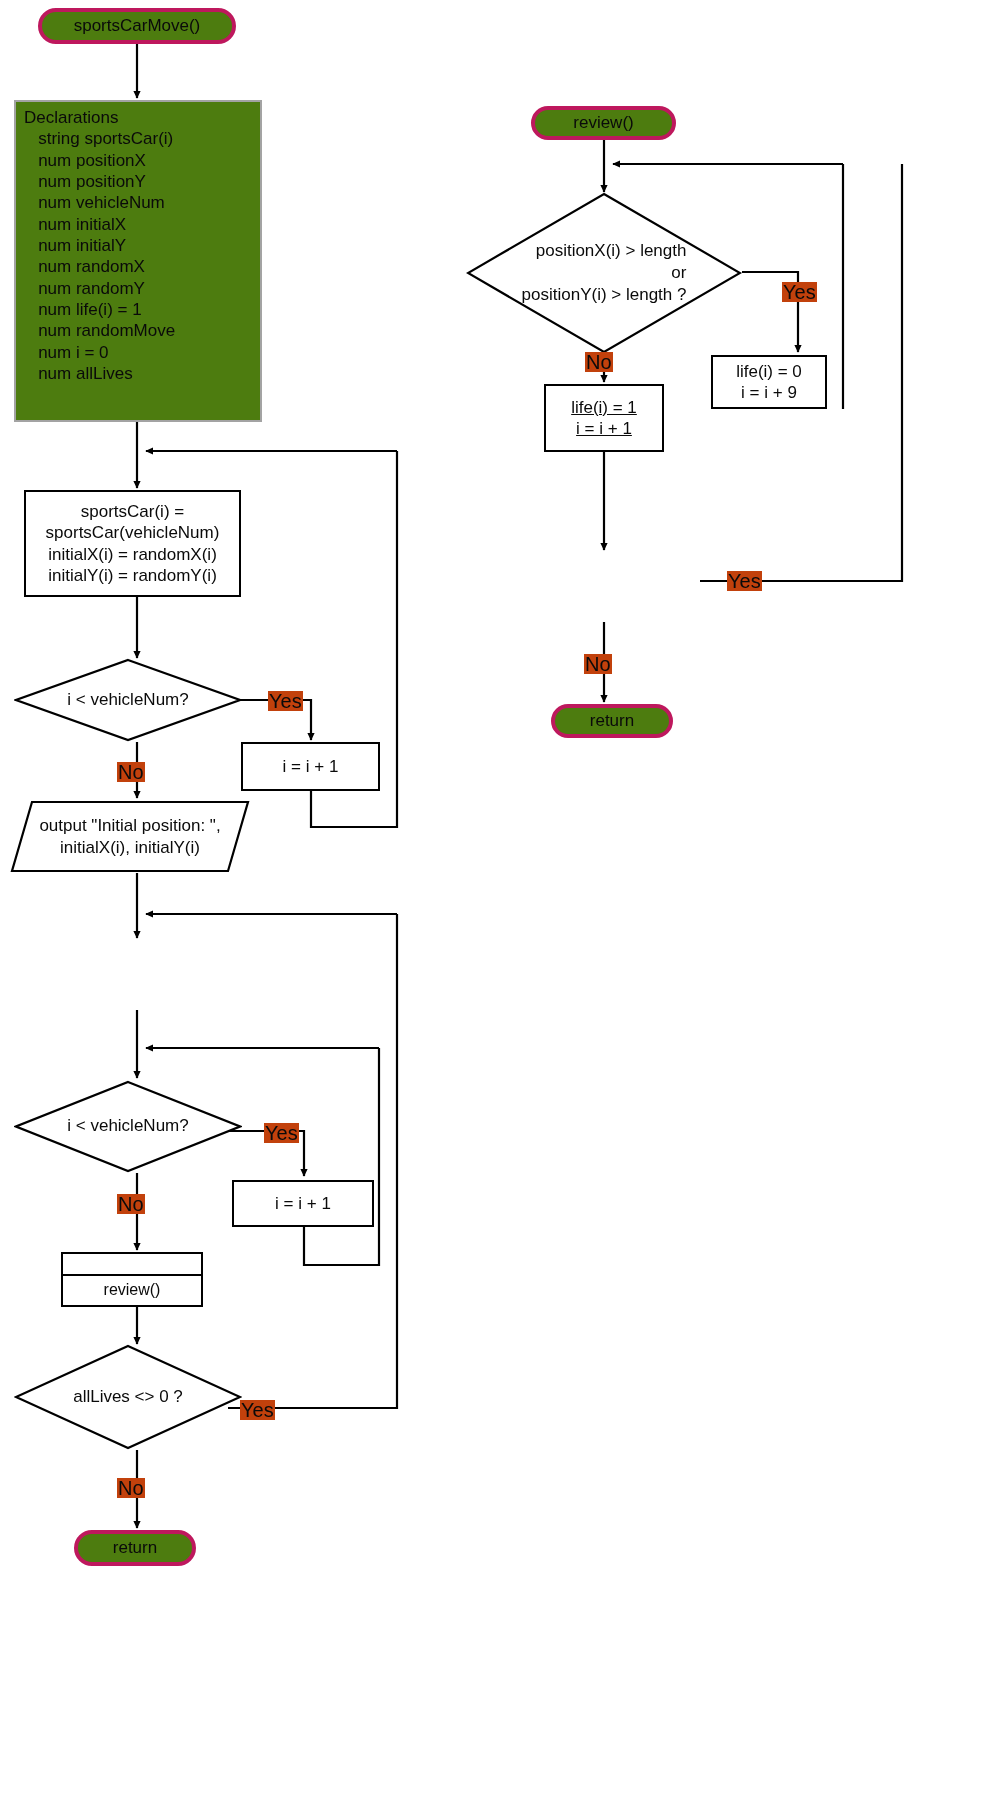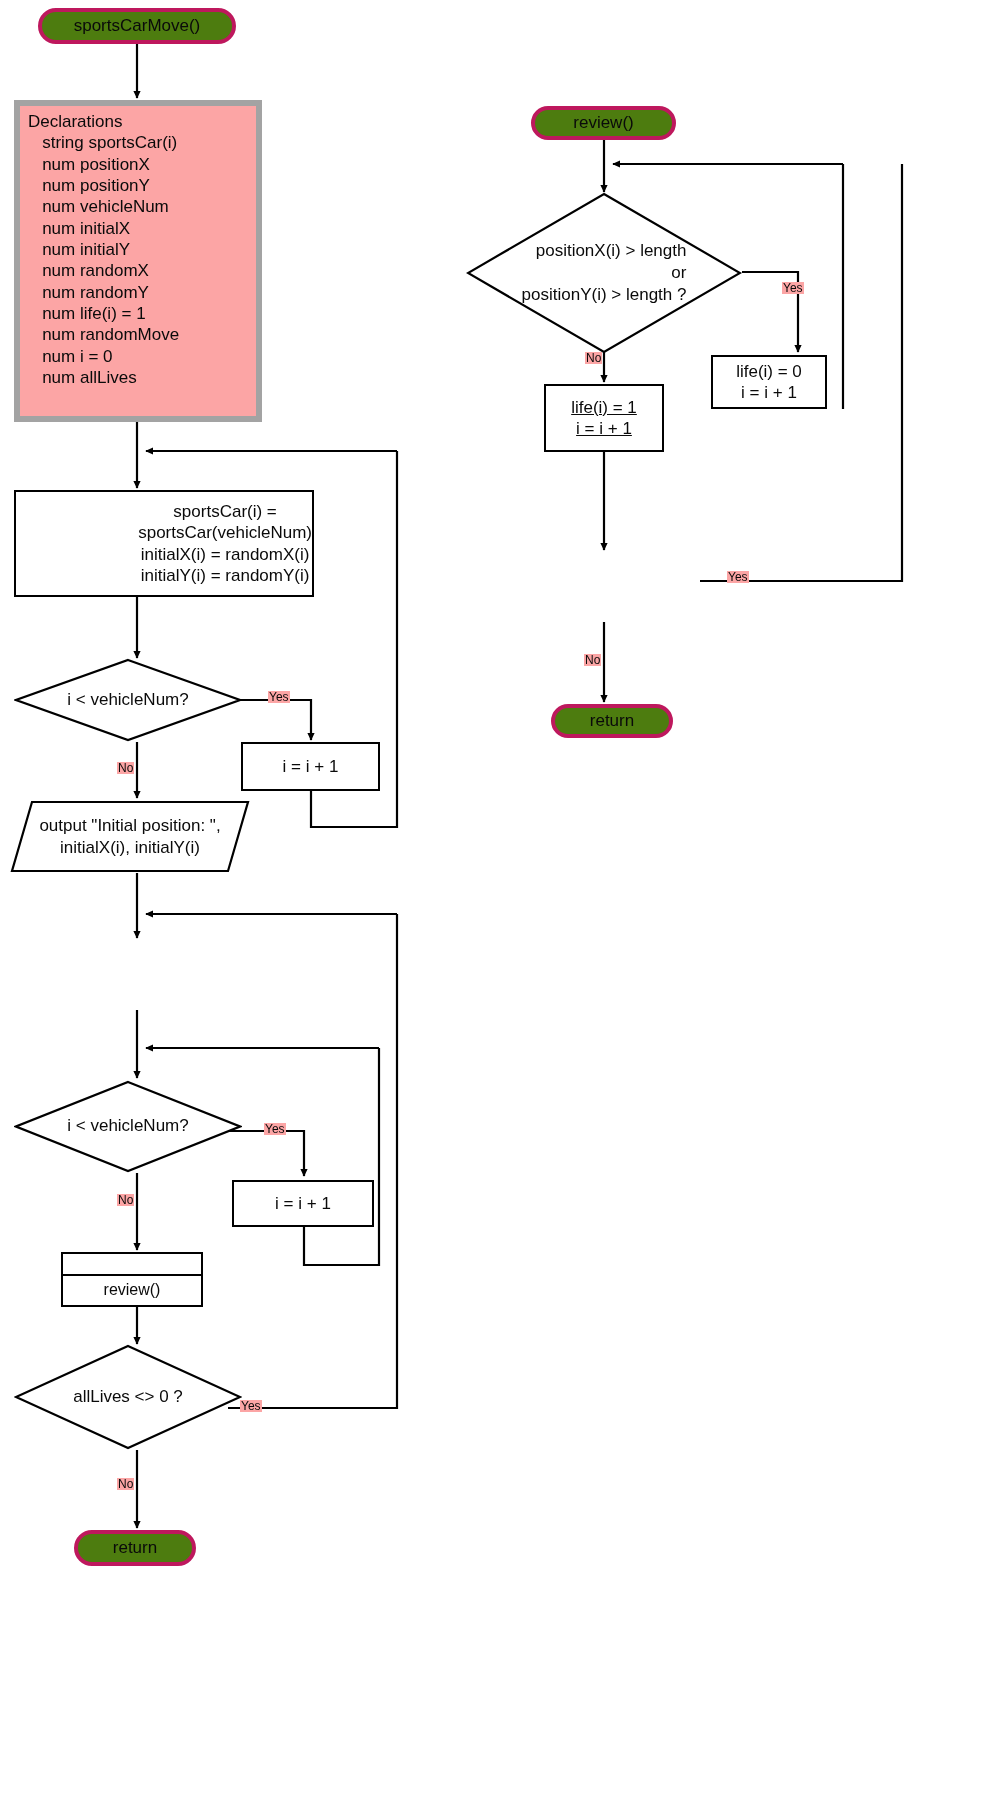--- a/index.html
+++ b/index.html
@@ -17,34 +17,34 @@
   
   .terminal{border:4px solid #be185d;border-radius:22px;background:#4d7c0f;}
   
   .process{border:2px solid #000;background:#fff;}
   
   .predef{border:2px solid #000;background:#fff;position:absolute;}
   .predef .band{position:absolute;left:0;right:0;top:0;height:20px;border-bottom:2px solid #000;}
   .predef .lbl{position:absolute;left:0;right:0;top:20px;bottom:0;display:flex;align-items:center;justify-content:center;}
 
   
-  .declbox{border:6px solid #a3a3a3;background:#fca5a5;display:block;padding:5px 24px 6px 8px;}
+  .declbox{border:2px solid #a3a3a3;background:#4d7c0f;display:block;padding:5px 24px 6px 8px;}
   .declbox .txt{text-align:left;white-space:pre;line-height:1.255;font-size:17px;display:block;}
 
   
   .diamond{position:absolute;}
   .diamond svg{position:absolute;left:0;top:0;}
   .diamond .dtxt{position:absolute;left:0;top:0;right:0;bottom:0;display:flex;align-items:center;justify-content:center;text-align:right;white-space:pre;line-height:1.3;font-size:17px;}
 
   
   .io{position:absolute;}
   .io svg{position:absolute;left:0;top:0;}
   .io .iotxt{position:absolute;left:0;top:0;right:0;bottom:0;display:flex;align-items:center;justify-content:center;text-align:center;white-space:pre;line-height:1.28;font-size:17px;}
 
-  .edgelabel{position:absolute;font-size:12px;background:#fca5a5;padding:0 1px;line-height:1;}
+  .edgelabel{position:absolute;font-size:20px;background:#c2410c;padding:0 1px;line-height:1;}
 </style>
 </head>
 <body>
 
 <div id="canvas">
 
   <svg class="wires" viewBox="0 0 998 1812">
     <defs>
       <marker id="ah" markerWidth="10" markerHeight="10" refX="7.2" refY="4" orient="auto" markerUnits="userSpaceOnUse">
         <path d="M0,0.3 L8,4 L0,7.7 z" fill="#000"></path>
@@ -114,21 +114,21 @@
    num initialX
    num initialY
    num randomX
    num randomY
    num life(i) = 1
    num randomMove
    num i = 0
    num allLives</span>
   </div>
 
-  <div class="node process" style="left:14px;top:490px;width:300px;height:107px;justify-content:flex-end;">
+  <div class="node process" style="left:24px;top:490px;width:217px;height:107px;">
     <span class="txt">sportsCar(i) =
 sportsCar(vehicleNum)
 initialX(i) = randomX(i)
 initialY(i) = randomY(i)</span>
   </div>
 
   <div class="diamond" style="left:14px;top:658px;width:228px;height:84px;">
     <svg width="228" height="84" viewBox="0 0 228 84">
       <polygon points="114,2 226,42 114,82 2,42" fill="#fff" stroke="#000" stroke-width="2.2"></polygon>
     </svg>
@@ -198,21 +198,21 @@
   <div class="edgelabel" style="left:782px;top:282px;">Yes</div>
   <div class="edgelabel" style="left:585px;top:352px;">No</div>
 
   <div class="node process" style="left:544px;top:384px;width:120px;height:68px;text-decoration:underline;">
     <span class="txt">life(i) = 1
 i = i + 1</span>
   </div>
 
   <div class="node process" style="left:711px;top:355px;width:116px;height:54px;">
     <span class="txt">life(i) = 0
-i = i + 1</span>
+i = i + 9</span>
   </div>
 
   <div class="edgelabel" style="left:727px;top:571px;">Yes</div>
   <div class="edgelabel" style="left:584px;top:654px;">No</div>
 
   <div class="node terminal" style="left:551px;top:704px;width:122px;height:34px;">
     <span class="txt">return</span>
   </div>
 
 </div>

